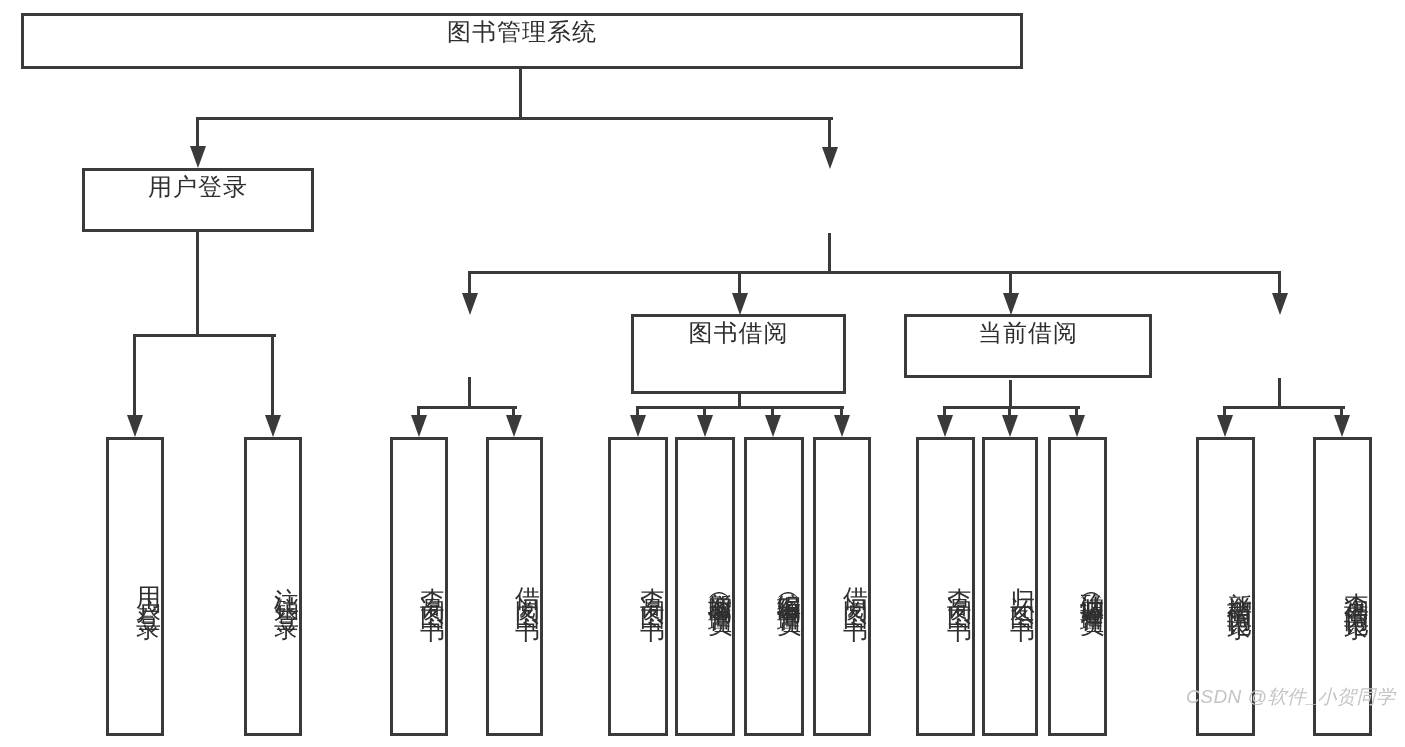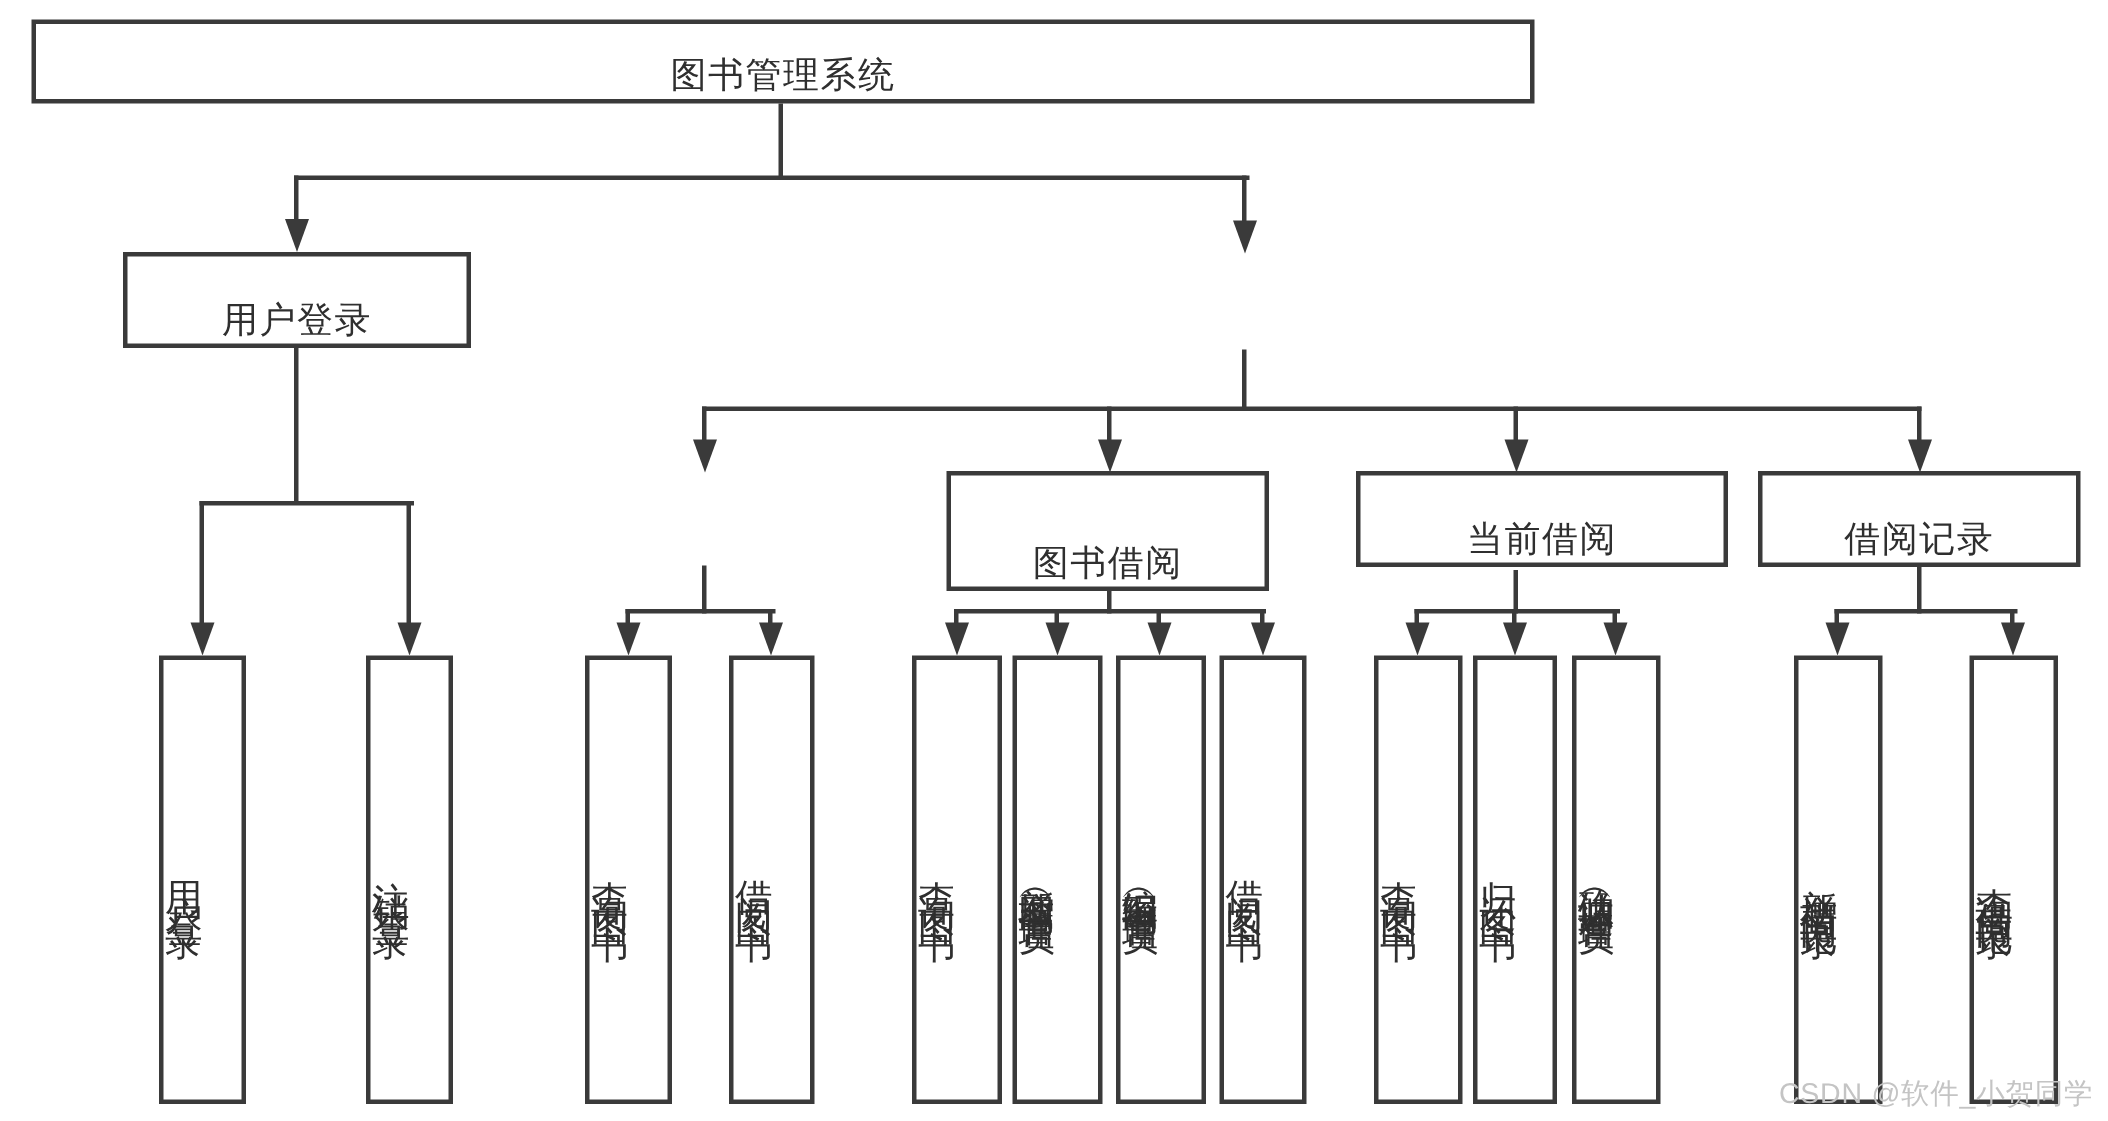--- a/index.html
+++ b/index.html
@@ -9,21 +9,21 @@
     background:var(--page_bg,#ffffff);
     font-family:"Liberation Sans","DejaVu Sans",sans-serif;
     overflow:hidden;
   }
   
   .box{
     position:absolute;
     box-sizing:border-box;
     border:3px solid var(--line,#3a3a3a);
     background:var(--box_bg,#ffffff);
-    display:flex;align-items:flex-end;justify-content:center;
+    display:flex;align-items:flex-start;justify-content:center;
     color:var(--text,#2f2f2f);
     font-size:24px;
     letter-spacing:1px;
     z-index:2;
   }
   .vbox{
     writing-mode:vertical-rl;
     text-orientation:mixed;
     line-height:1;
   }
@@ -34,26 +34,27 @@
   .ln{position:absolute;background:var(--line,#3a3a3a);z-index:1;}
   
   .ah{
     position:absolute;width:0;height:0;z-index:1;
     border-left:8px solid transparent;
     border-right:8px solid transparent;
     border-top:22px solid var(--line,#3a3a3a);
   }
   .watermark{
     position:absolute;
-    left:1186px;top:716px;
+    left:1186px;top:684px;
     font-size:19px;
     letter-spacing:0.5px;
     color:var(--watermark,#c4c4c4);
     z-index:6;
     white-space:nowrap;
+    font-style:italic;
   }
 </style>
 </head>
 <body>
 
 <div class="canvas">
 
   <div class="ln" style="left:519px;top:68px;width:3px;height:52px"></div>
   <div class="ln" style="left:196px;top:117px;width:637px;height:3px"></div>
   <div class="ln" style="left:196px;top:117px;width:3px;height:32px"></div>
@@ -120,23 +121,20 @@
   <div class="box" style="left:82px;top:168px;width:232px;height:64px">
     <span>用户登录</span>
   </div>
 
   <div class="box" style="left:631px;top:314px;width:215px;height:80px">
     <span>图书借阅</span>
   </div>
   <div class="box" style="left:904px;top:314px;width:248px;height:64px">
     <span>当前借阅</span>
   </div>
-  <div class="box" style="left:1172px;top:314px;width:215px;height:64px">
-    <span>借阅记录</span>
-  </div>
 
   <div class="box vbox ls4" style="left:106px;top:437px;width:58px;height:299px">
     <span>用户登录</span>
   </div>
   <div class="box vbox ls4" style="left:244px;top:437px;width:58px;height:299px">
     <span>注销登录</span>
   </div>
 
   <div class="box vbox ls4" style="left:390px;top:437px;width:58px;height:299px">
     <span>查询图书</span>

